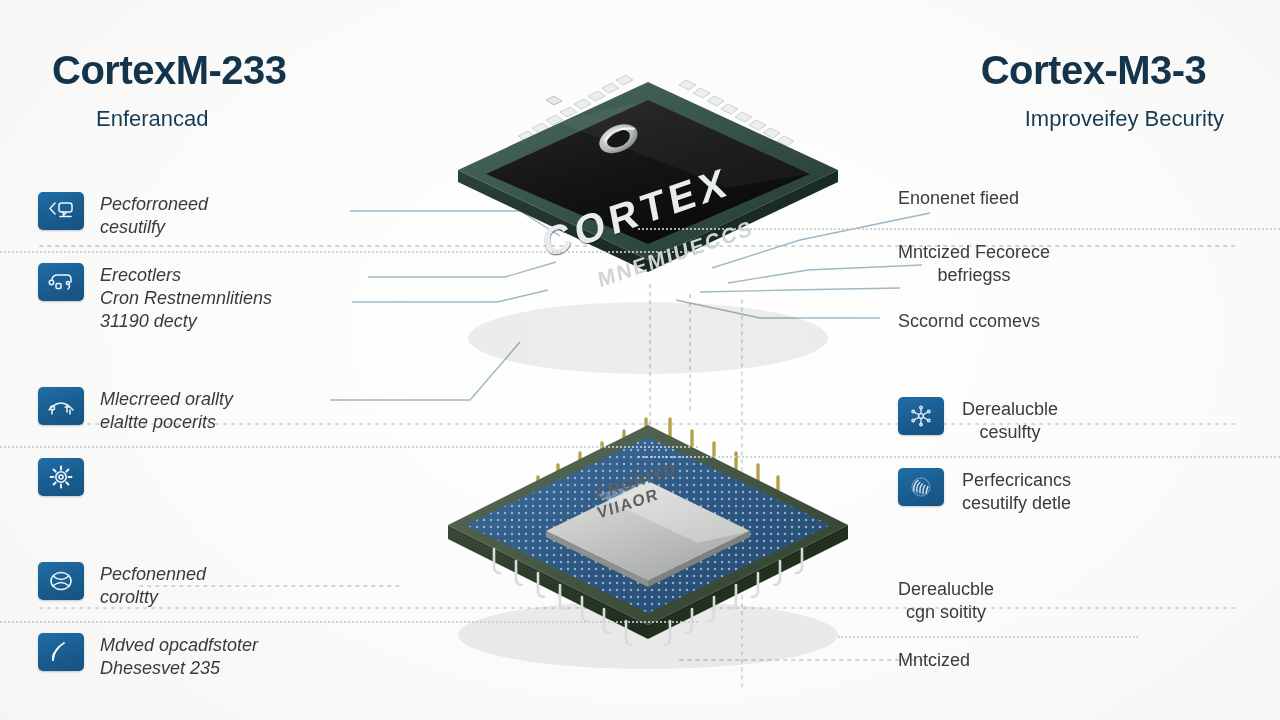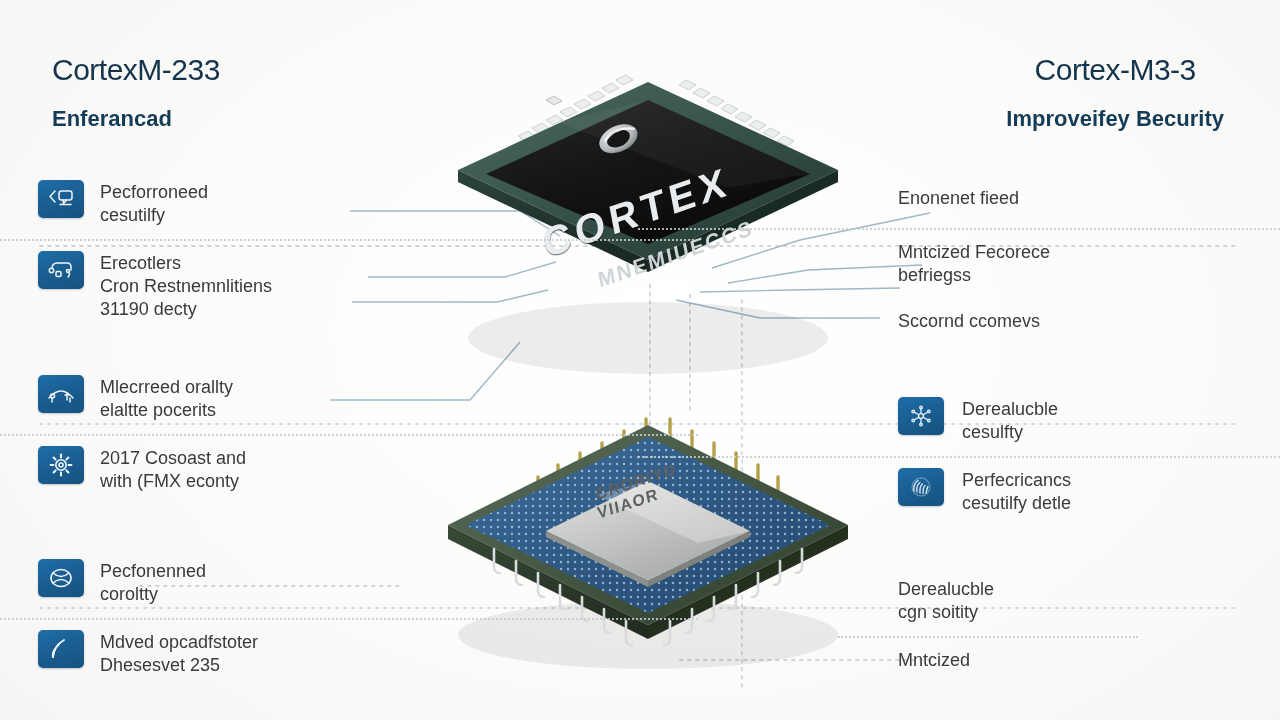--- a/index.html
+++ b/index.html
@@ -20,55 +20,56 @@
     inset: 0;
     width: 1280px;
     height: 720px;
     background:
       radial-gradient(ellipse 900px 600px at 52% 46%, #ffffff 0%, #fbfbfa 55%, #f6f5f3 100%);
   }
 
   
   .title-block { position: absolute; }
   .title-left  { left: 52px;  top: 44px; }
-  .title-right { right: 56px; top: 44px; text-align: center; }
+  .title-right { right: 56px; top: 44px; text-align: left; }
 
   .title-main {
-    font-size: 30px;
+    font-size: 40px;
     line-height: 52px;
-    font-weight: normal;
+    font-weight: bold;
     color: #13344a;
     letter-spacing: -0.5px;
     white-space: nowrap;
   }
   .title-sub {
     margin-top: 10px;
     font-size: 22px;
     line-height: 26px;
-    font-weight: bold;
+    font-weight: normal;
     color: #153c57;
     white-space: nowrap;
+    margin-left: 44px;
   }
 
   
   .col {
     position: absolute;
     width: 360px;
   }
-  .col-left  { left: 38px;  top: 176px; }
+  .col-left  { left: 38px;  top: 188px; font-style: italic; }
   .col-right { right: 22px; top: 182px; }
 
   .feature {
     display: flex;
     align-items: flex-start;
     gap: 16px;
     padding: 4px 0 6px 0;
     min-height: 30px;
   }
-  .col-right .feature { gap: 18px; }
+  .col-right .feature { gap: 18px; text-align: center; }
 
   .feature.no-icon { padding-left: 0; }
 
   .ficon {
     flex: 0 0 auto;
     width: 46px;
     height: 38px;
     border-radius: 5px;
     background: linear-gradient(160deg, #1f6ea8 0%, #1a5e92 48%, #17527f 100%);
     box-shadow: 0 1px 2px rgba(20,50,75,0.25);
@@ -439,22 +440,20 @@
               <path d="M13,20.6 L13,23.4"></path>
             <path d="M2.6,13 L5.4,13"></path>
               <path d="M20.6,13 L23.4,13"></path>
             <path d="M5.6,5.6 L7.6,7.6"></path>
               <path d="M18.4,18.4 L20.4,20.4"></path>
             <path d="M20.4,5.6 L18.4,7.6"></path>
               <path d="M7.6,18.4 L5.6,20.4"></path>
           </g>
         </svg>
       </span>
-      <span class="ftext">2017 Cosoast and
-with (FMX econty</span>
     </div>
 
     <div style="height:56px"></div>
 
     <div class="feature">
       <span class="ficon">
         <svg width="28" height="24" viewBox="0 0 28 24" fill="none" stroke="#eef4f8" stroke-width="1.6" stroke-linecap="round" stroke-linejoin="round">
           <ellipse cx="14" cy="12" rx="10" ry="8.5"></ellipse>
           <path d="M6,7 Q14,14 22,7"></path>
           <path d="M6,17 Q14,10 22,17"></path>

